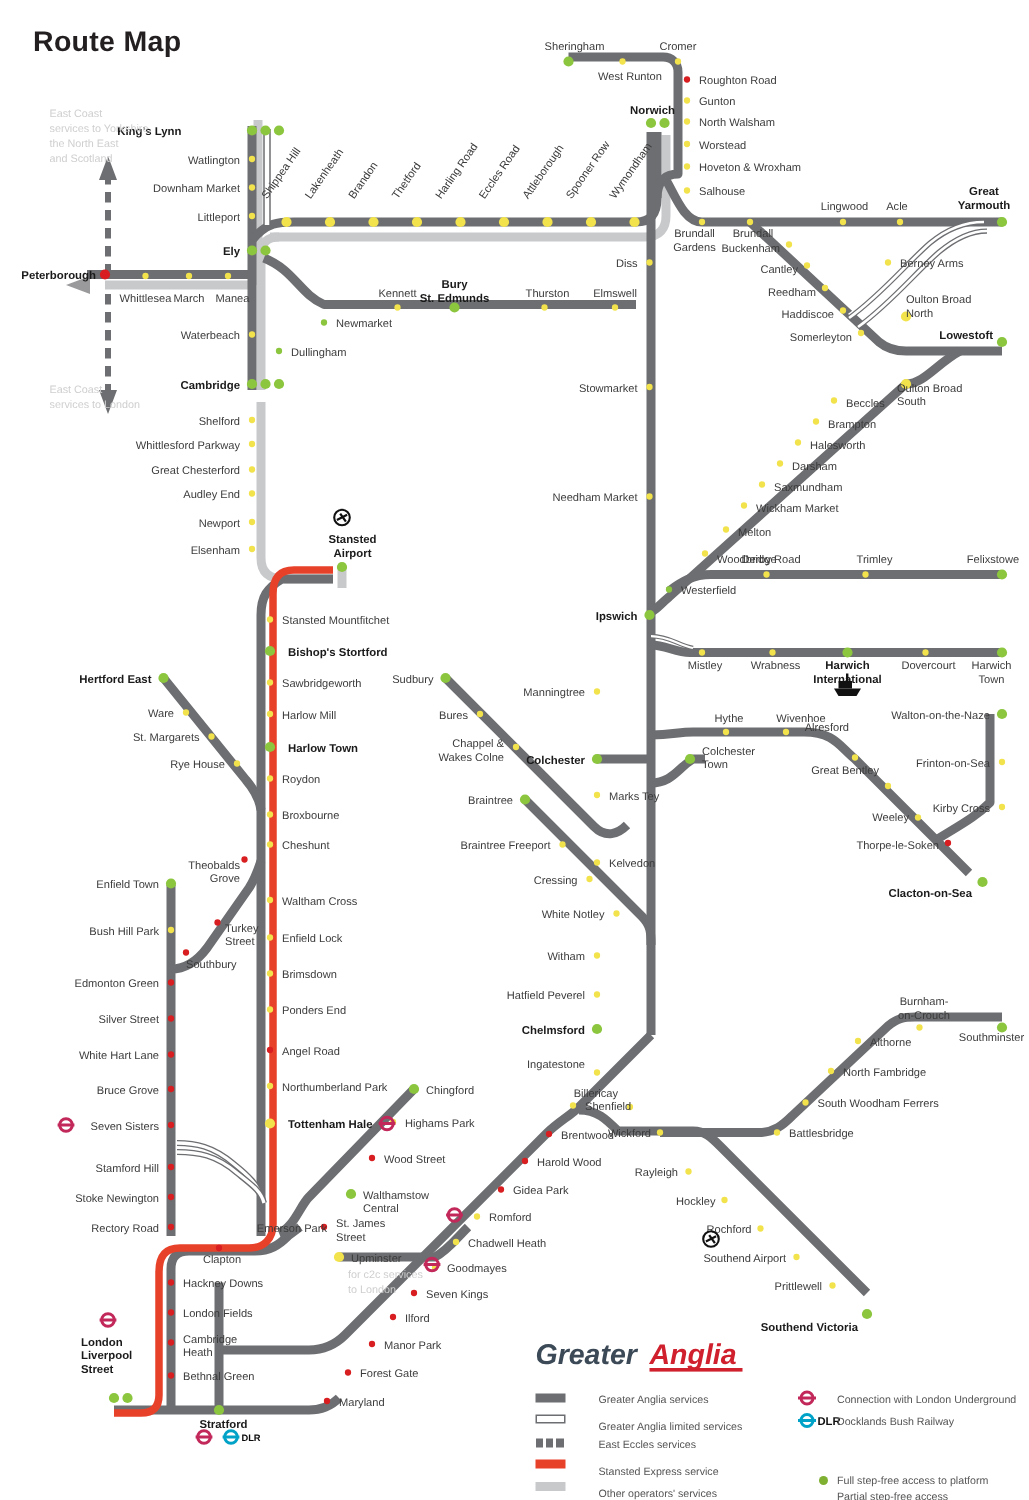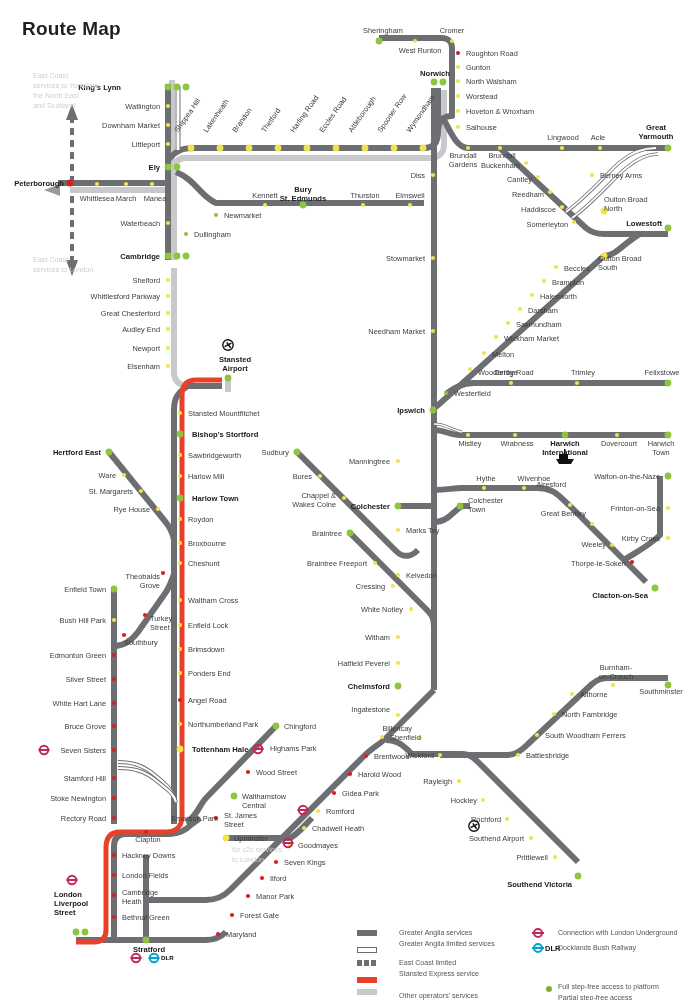--- a/index.html
+++ b/index.html
@@ -541,35 +541,42 @@
       <text class="lbl-g" x="33" y="88">services to Yorkshire,</text>
       <text class="lbl-g" x="33" y="98">the North East</text>
       <text class="lbl-g" x="33" y="108">and Scotland</text>
       <text class="lbl-g" x="33" y="262">East Coast</text>
       <text class="lbl-g" x="33" y="272">services to London</text>
       <text class="lbl-g" x="232" y="852">for c2c services</text>
       <text class="lbl-g" x="232" y="862">to London</text>
     </g>
   </svg>
 
+  <div style="position:absolute;left:357px;top:889px;">
+    <svg width="150" height="30" viewBox="0 0 150 30">
+      <text class="logoG" x="0" y="20">Greater</text>
+      <text class="logoA" x="76" y="20">Anglia</text>
+      <rect x="76" y="23" width="62" height="2.4" fill="#d0202e"></rect>
+    </svg>
+  </div>
 
   <div id="legend-left" style="position:absolute;left:357px;top:925px;">
       <div style="display: flex; align-items: center; gap: 6px; height: 15px; white-space: nowrap;">
         <span style="width: 36px; display: inline-block; text-align: left;"><span style="display:inline-block;width:20px;height:6px;background:#6d6e71;vertical-align:middle;"></span></span>
         <span class="legtxt" style="font-size: 7.1px; color: rgb(85, 85, 85);">Greater Anglia services</span>
       </div>
-      <div style="display: flex; align-items: flex-start; gap: 6px; height: 15px; white-space: nowrap;">
+      <div style="display: flex; align-items: flex-end; gap: 6px; height: 15px; white-space: nowrap;">
         <span style="width: 36px; display: inline-block; text-align: left;"><span style="display:inline-block;width:20px;height:6px;background:#fff;border:1.3px solid #6d6e71;box-sizing:border-box;vertical-align:middle;"></span></span>
         <span class="legtxt" style="font-size: 7.1px; color: rgb(85, 85, 85);">Greater Anglia limited services</span>
       </div>
       <div style="display: flex; align-items: center; gap: 6px; height: 15px; white-space: nowrap;">
         <span style="width: 36px; display: inline-block; text-align: left;"><span style="display:inline-block;width:20px;height:6px;vertical-align:middle;background:repeating-linear-gradient(to right,#6d6e71 0 5px,#fff 5px 7px);"></span></span>
-        <span class="legtxt" style="font-size: 7.1px; color: rgb(85, 85, 85);">East Coast limited</span>
-      </div>
-      <div style="display: flex; align-items: flex-start; gap: 6px; height: 15px; white-space: nowrap;">
+        <span class="legtxt" style="font-size: 7.1px; color: rgb(85, 85, 85);">East Eccles services</span>
+      </div>
+      <div style="display: flex; align-items: flex-end; gap: 6px; height: 15px; white-space: nowrap;">
         <span style="width: 36px; display: inline-block; text-align: left;"><span style="display:inline-block;width:20px;height:6px;background:#e8412a;vertical-align:middle;"></span></span>
         <span class="legtxt" style="font-size: 7.1px; color: rgb(85, 85, 85);">Stansted Express service</span>
       </div>
       <div style="display: flex; align-items: flex-end; gap: 6px; height: 15px; white-space: nowrap;">
         <span style="width: 36px; display: inline-block; text-align: left;"><span style="display:inline-block;width:20px;height:6px;background:#c8c9cb;vertical-align:middle;"></span></span>
         <span class="legtxt" style="font-size: 7.1px; color: rgb(85, 85, 85);">Other operators' services</span>
       </div>
     </div>
   <div id="legend-right" style="position:absolute;left:516px;top:925px;">
       <div style="display: flex; align-items: center; gap: 6px; height: 15px; white-space: nowrap; justify-content: flex-end;">

